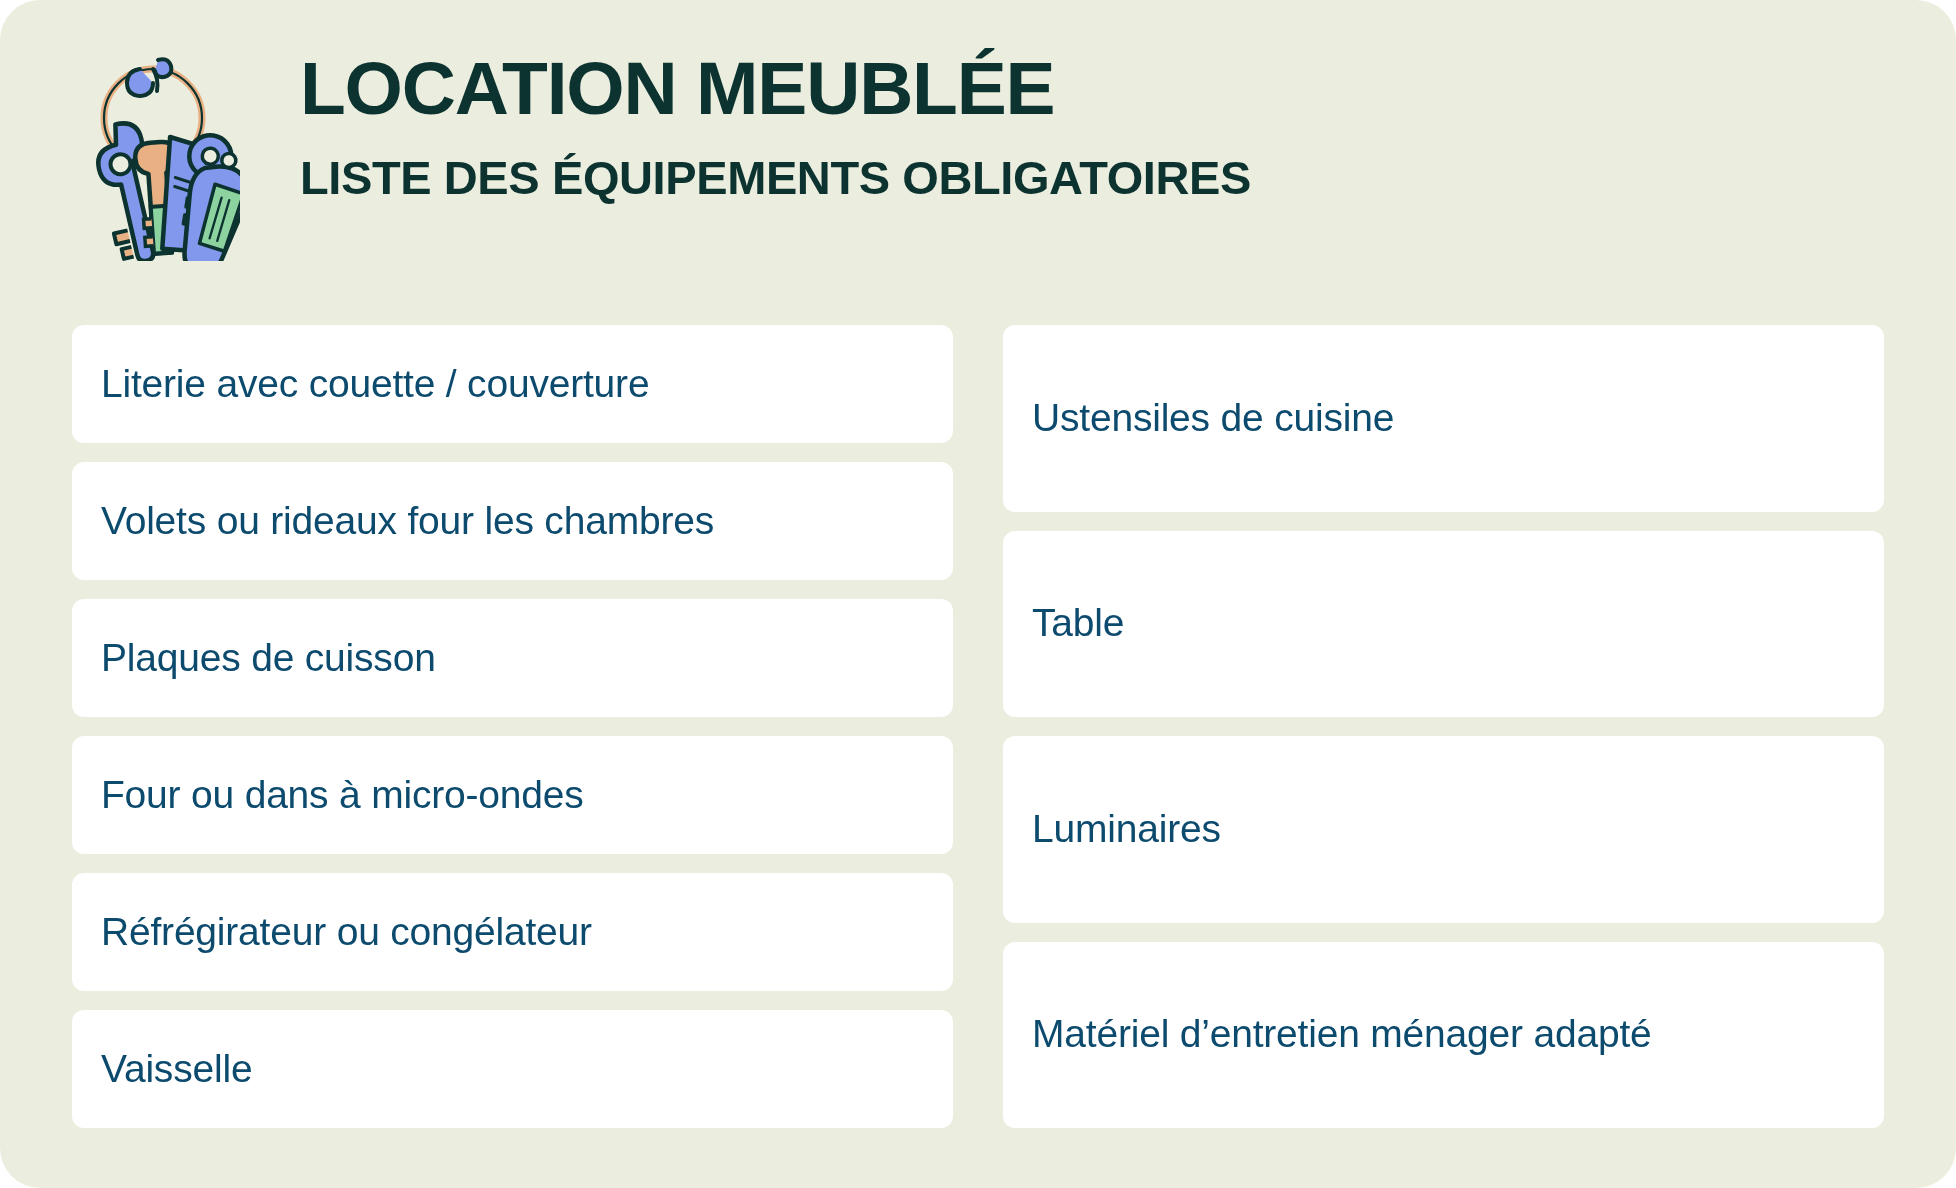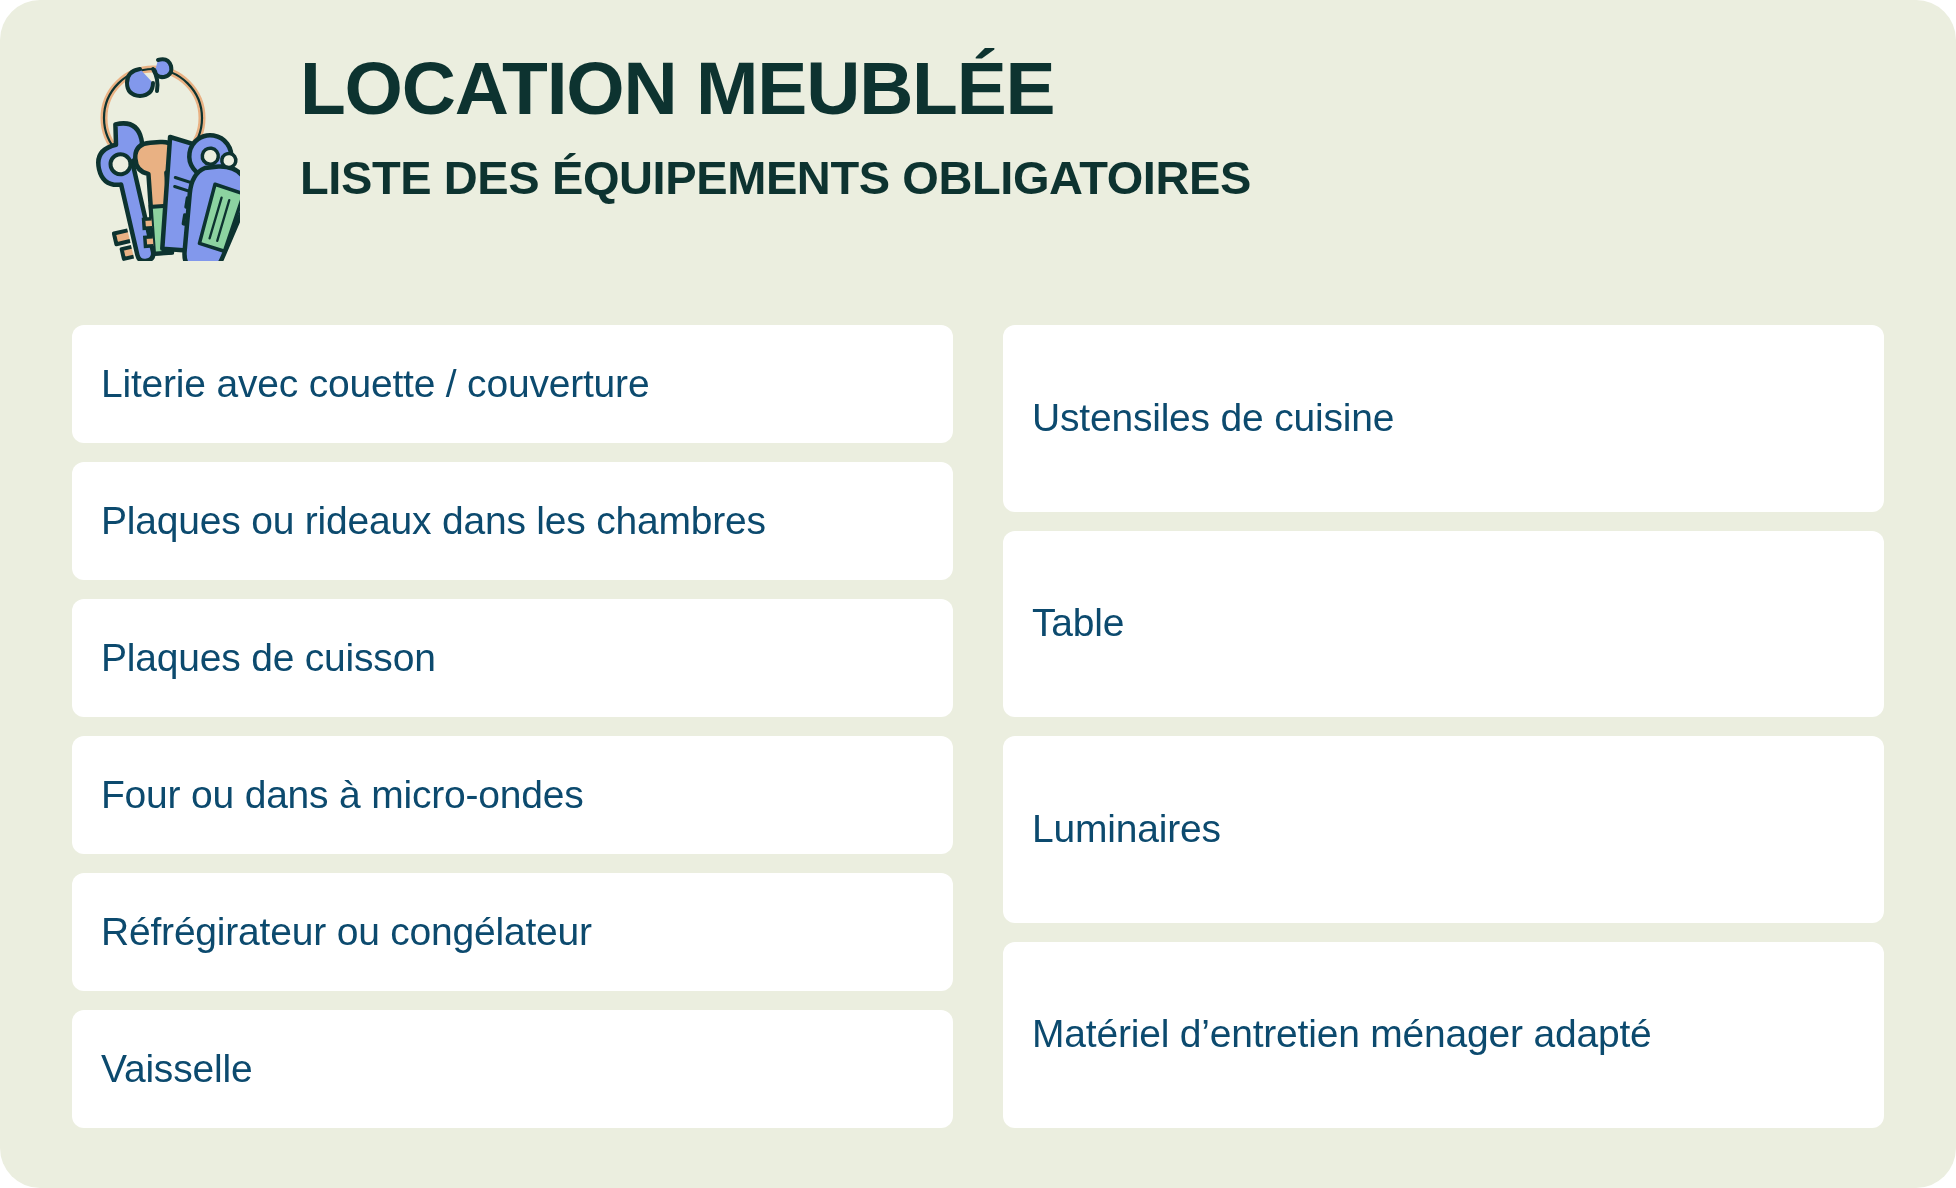--- a/index.html
+++ b/index.html
@@ -169,21 +169,21 @@
     </div>
   </div>
 
   <div class="grid">
 
     <div class="col">
       <div class="item">
           <span class="item-label">Literie avec couette / couverture</span>
         </div>
       <div class="item">
-          <span class="item-label">Plaques ou rideaux dans les chambres</span>
+          <span class="item-label">Volets ou rideaux four les chambres</span>
         </div>
       <div class="item">
           <span class="item-label">Plaques de cuisson</span>
         </div>
       <div class="item">
           <span class="item-label">Four ou dans à micro-ondes</span>
         </div>
       <div class="item">
           <span class="item-label">Réfrégirateur ou congélateur</span>
         </div>

